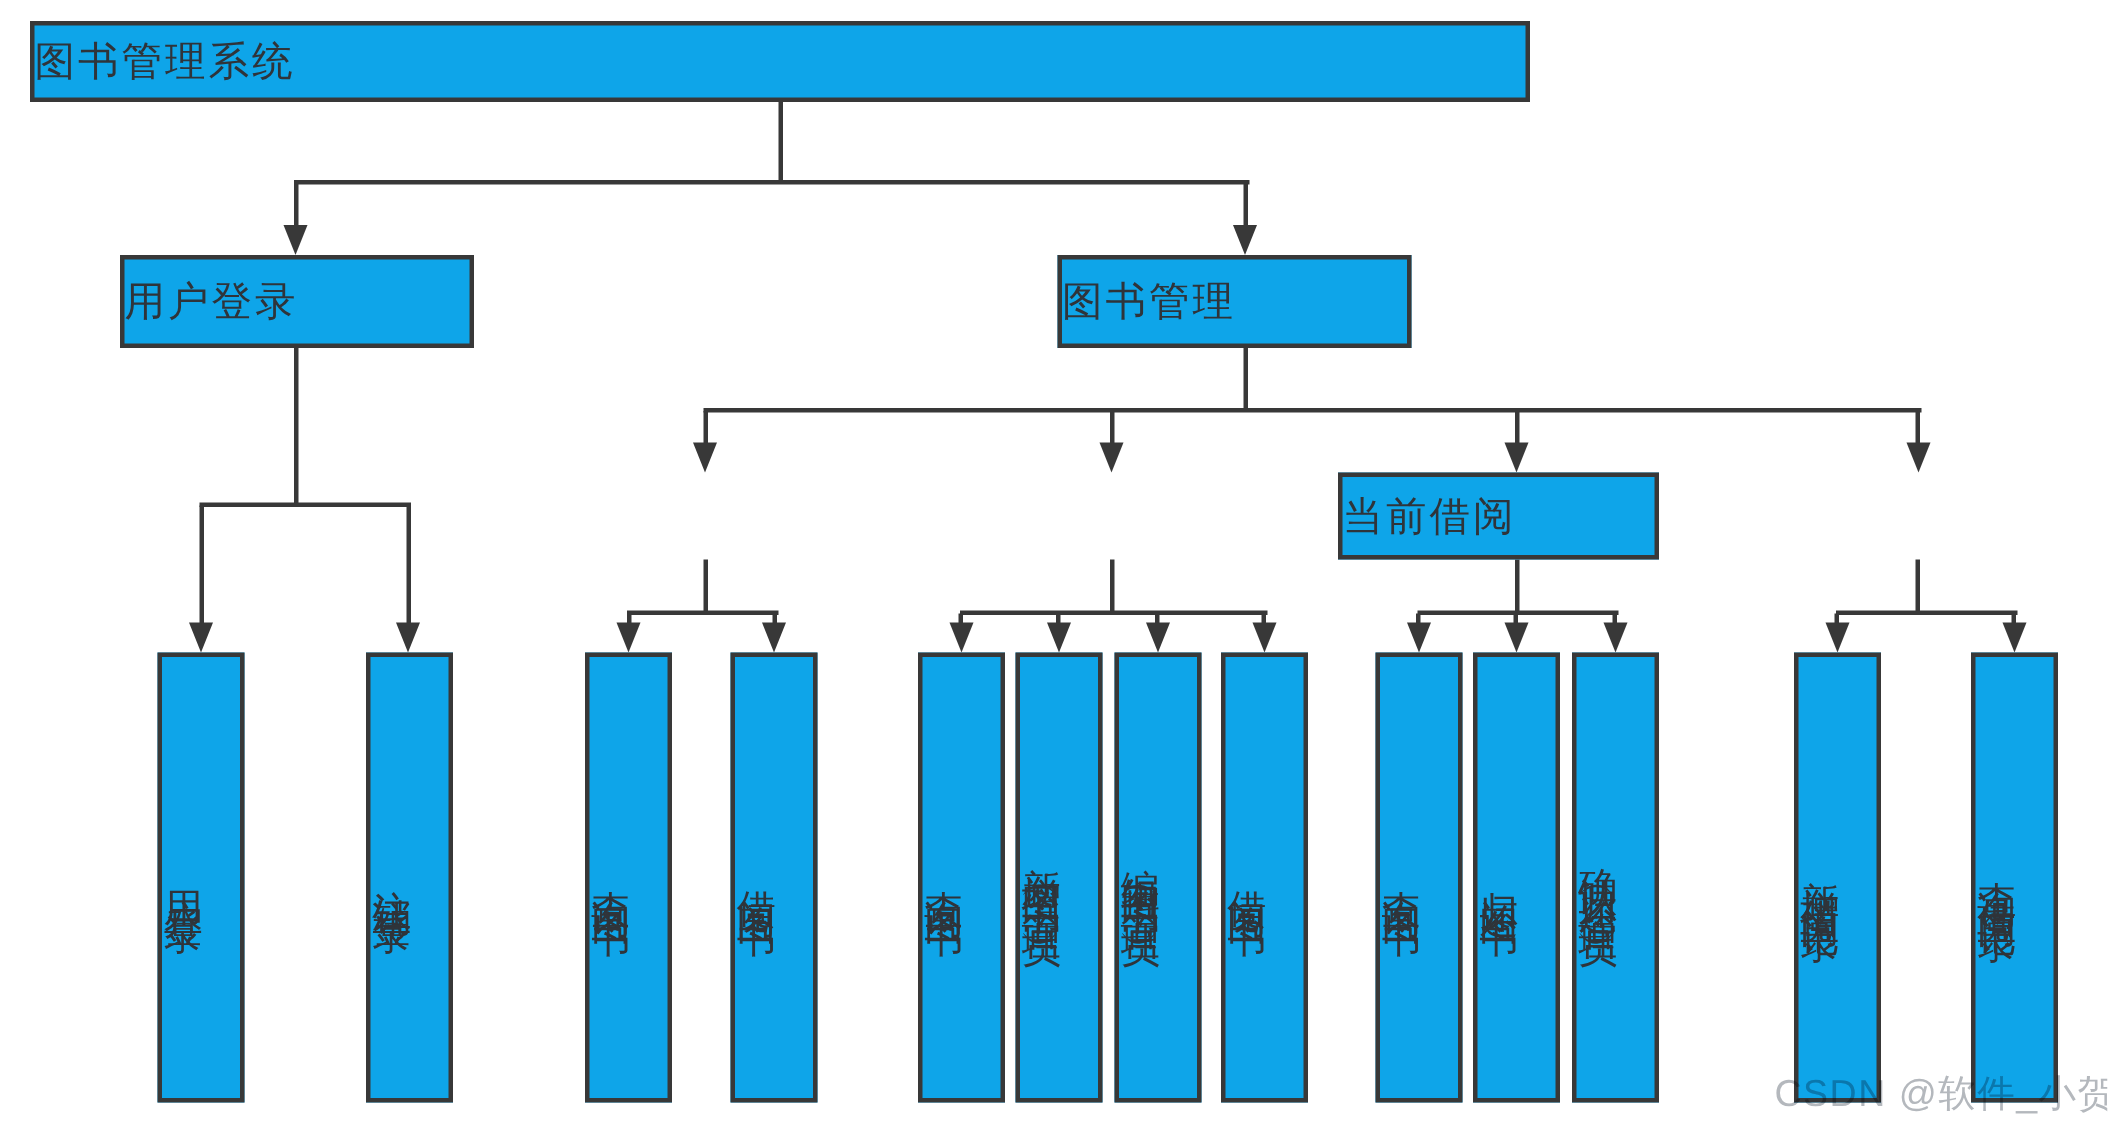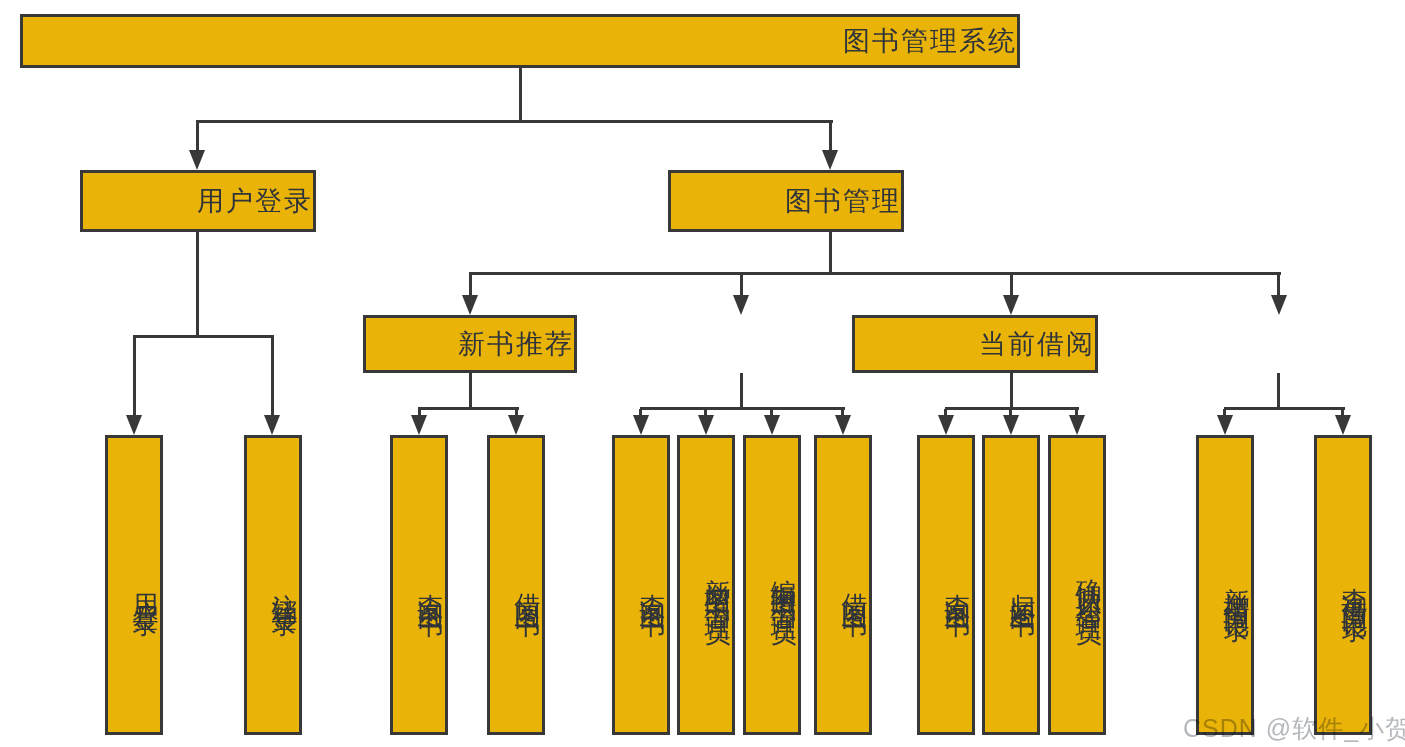--- a/index.html
+++ b/index.html
@@ -4,22 +4,22 @@
 <style>
   html,body { margin:0; padding:0; background:#ffffff; }
   .canvas {
     position:relative; width:1405px; height:747px;
     background:#ffffff; overflow:hidden;
     font-family:"Liberation Sans", sans-serif;
     color:#2f343a;
   }
   .node {
     position:absolute; box-sizing:border-box;
-    border:3px solid #383838; background:#eab308;
-    display:flex; align-items:center; justify-content:flex-end;
+    border:3px solid #383838; background:#0ea5e9;
+    display:flex; align-items:center; justify-content:flex-start;
     z-index:2;
   }
   .hnode .hlabel { font-size:27px; letter-spacing:2px; white-space:nowrap; }
   .vnode .vlabel {
     writing-mode:vertical-rl; text-orientation:mixed;
     font-size:26px; letter-spacing:6px; line-height:1.1;
     white-space:nowrap;
   }
   .vline { position:absolute; width:3px; background:#383838; z-index:1; }
   .hline { position:absolute; height:3px; background:#383838; z-index:1; }
@@ -40,30 +40,27 @@
 <div class="canvas">
 
   <div class="node hnode" style="left:20px;top:14px;width:1000px;height:54px">
     <span class="hlabel">图书管理系统</span>
   </div>
 
   <div class="node hnode" style="left:80px;top:170px;width:236px;height:62px">
     <span class="hlabel">用户登录</span>
   </div>
 
-  <div class="node hnode" style="left:668px;top:170px;width:236px;height:62px">
+  <div class="node hnode" style="left:705px;top:170px;width:236px;height:62px">
     <span class="hlabel">图书管理</span>
   </div>
 
-  <div class="node hnode" style="left:363px;top:315px;width:214px;height:58px">
-    <span class="hlabel">新书推荐</span>
-  </div>
 
 
-  <div class="node hnode" style="left:852px;top:315px;width:246px;height:58px">
+  <div class="node hnode" style="left:892px;top:315px;width:214px;height:58px">
     <span class="hlabel">当前借阅</span>
   </div>
 
 
   <div class="node vnode" style="left:105px;top:435px;width:58px;height:300px">
     <span class="vlabel">用户登录</span>
   </div>
 
   <div class="node vnode" style="left:244px;top:435px;width:58px;height:300px">
     <span class="vlabel">注销登录</span>

